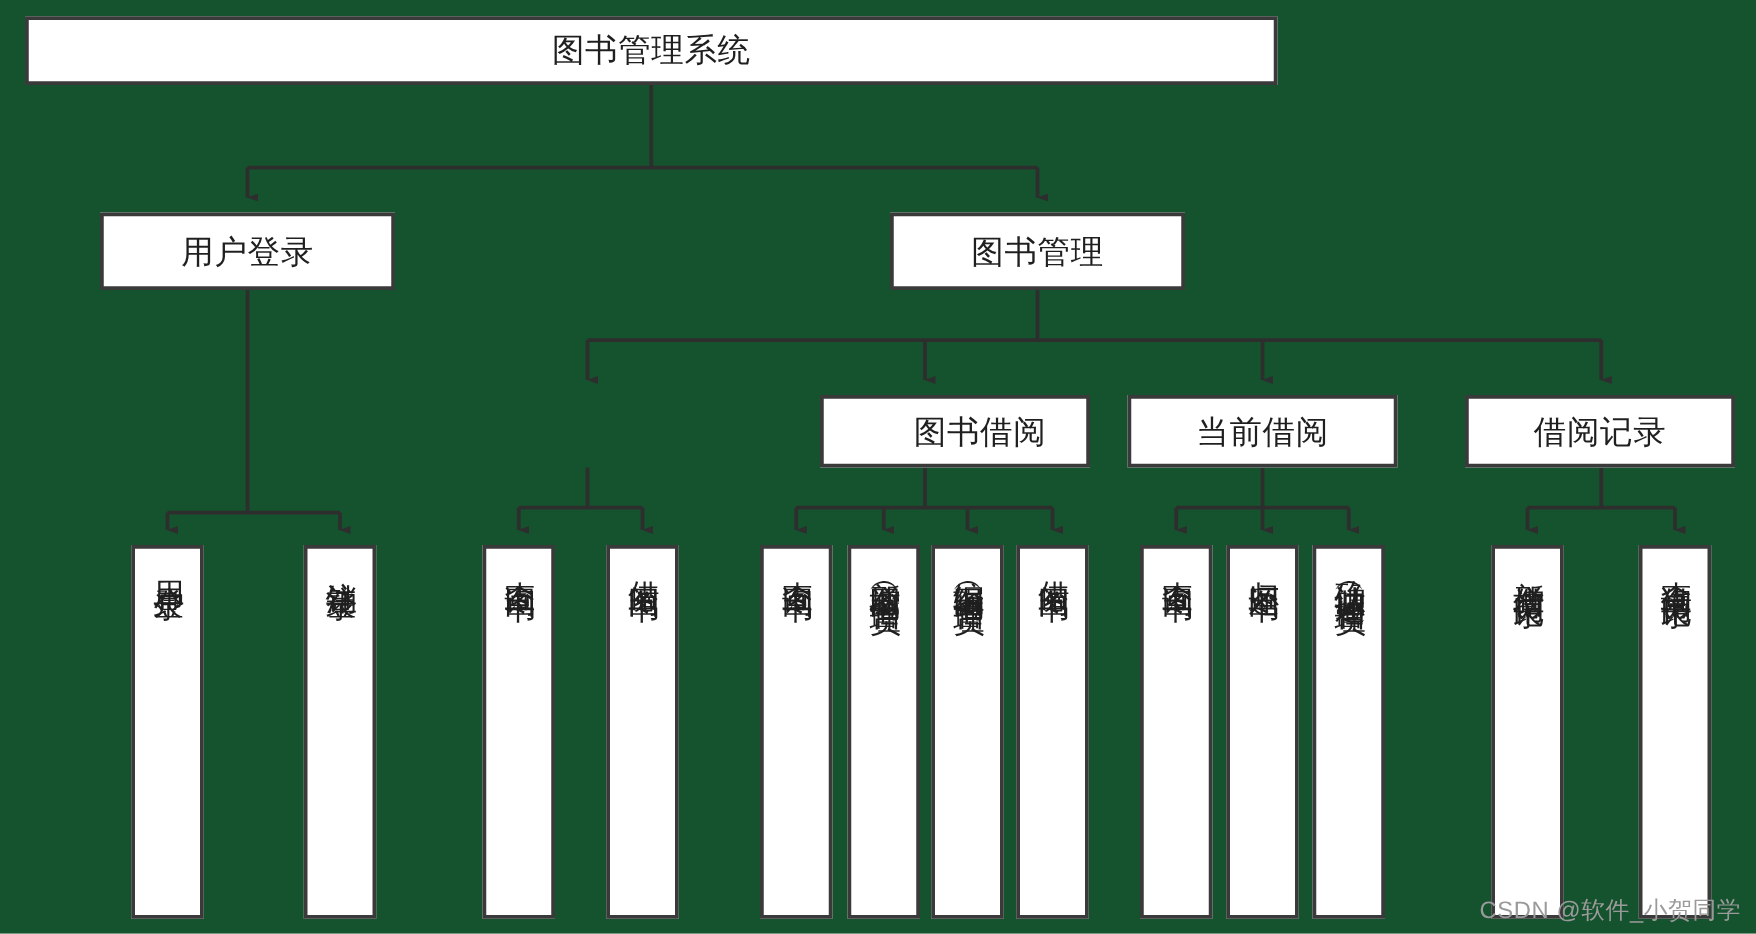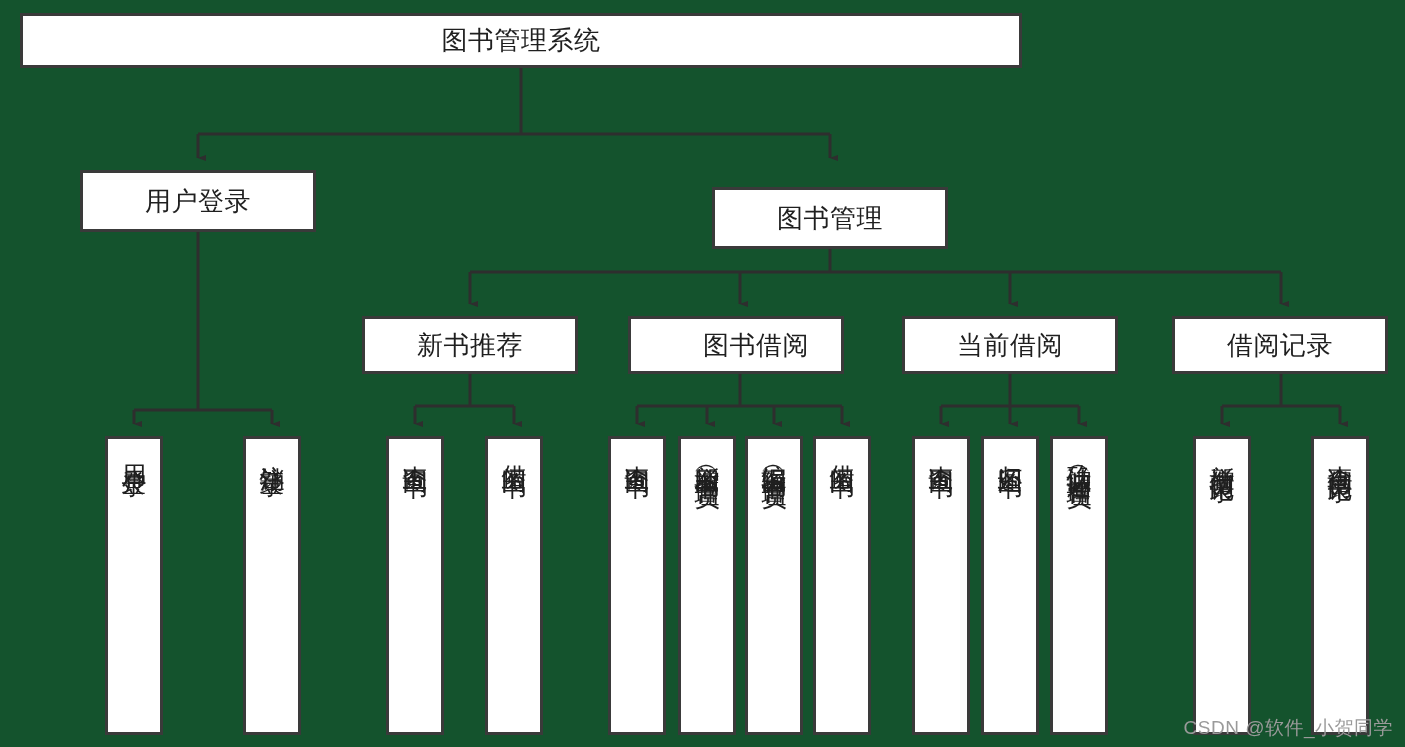--- a/index.html
+++ b/index.html
@@ -128,28 +128,25 @@
     </g>
   </svg>
 
   <div class="node h-node" style="left:20px; top:13px; width:1002px; height:55px;">
     <span class="node-label">图书管理系统</span>
   </div>
 
   <div class="node h-node" style="left:80px; top:170px; width:236px; height:62px;">
     <span class="node-label">用户登录</span>
   </div>
-  <div class="node h-node" style="left:712px; top:170px; width:236px; height:62px;margin-top:17px;">
+  <div class="node h-node" style="left:712px; top:170px; width:236px; height:62px;">
     <span class="node-label">图书管理</span>
   </div>
 
-  <div class="node h-node" style="left:362px; top:316px; width:216px; height:58px;">
-    <span class="node-label">新书推荐</span>
-  </div>
-  <div class="node h-node" style="left:628px; top:316px; width:216px; height:58px;padding-left:40px;">
+  <div class="node h-node" style="left:656px; top:316px; width:216px; height:58px;padding-left:40px;">
     <span class="node-label">图书借阅</span>
   </div>
   <div class="node h-node" style="left:1172px; top:316px; width:216px; height:58px;">
     <span class="node-label">借阅记录</span>
   </div>
   <div class="node h-node" style="left:902px; top:316px; width:216px; height:58px;">
     <span class="node-label">当前借阅</span>
   </div>
 
   <div class="node v-node" style="left:105px; top:436px; width:58px; height:299px;">

